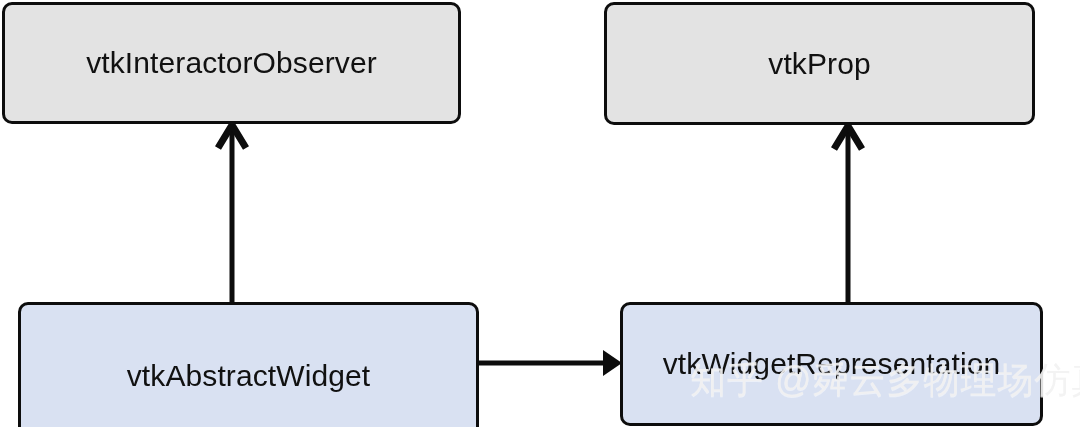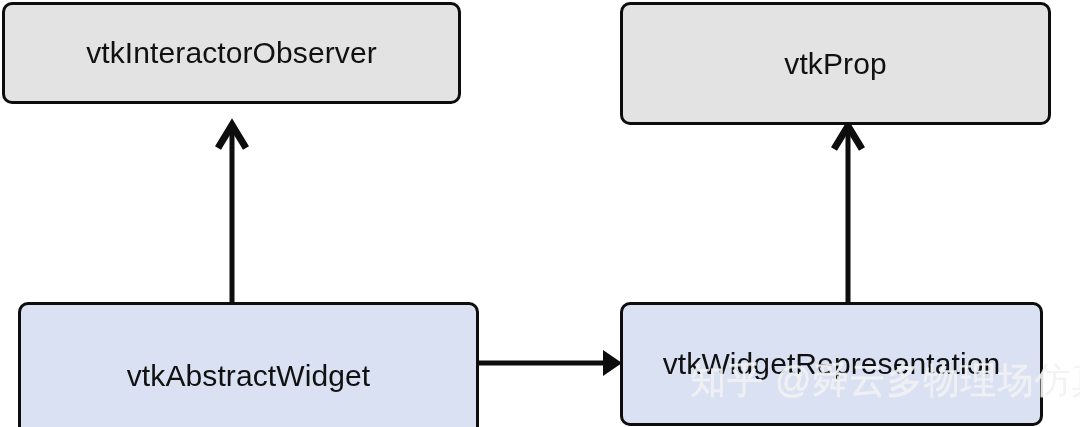--- a/index.html
+++ b/index.html
@@ -27,22 +27,22 @@
   .node-label {
     font-size: 30px;
     line-height: 1;
     color: #111111;
     letter-spacing: 0.1px;
     white-space: nowrap;
   }
   .node.base   { background: #e3e3e3; }
   .node.derived{ background: #d9e1f2; }
 
-  #n-interactor-observer { left: 2px;   top: 2px;   width: 459px; height: 102px; }
-  #n-prop                { left: 620px; top: 2px;   width: 431px; height: 123px; }
+  #n-interactor-observer { left: 2px;   top: 2px;   width: 459px; height: 122px; }
+  #n-prop                { left: 604px; top: 2px;   width: 431px; height: 123px; }
   #n-abstract-widget     { left: 18px;   top: 302px; width: 461px; height: 148px; }
   #n-widget-rep          { left: 620px; top: 302px; width: 423px; height: 124px; }
 
   .edge-layer {
     position: absolute;
     left: 0; top: 0;
     width: 1080px;
     height: 427px;
     pointer-events: none;
   }

